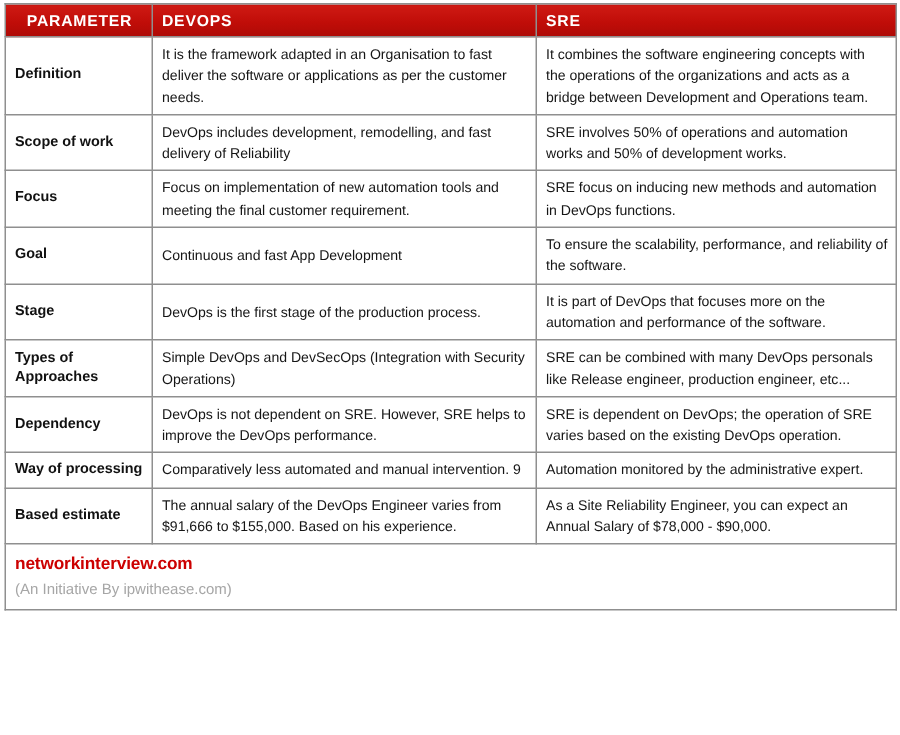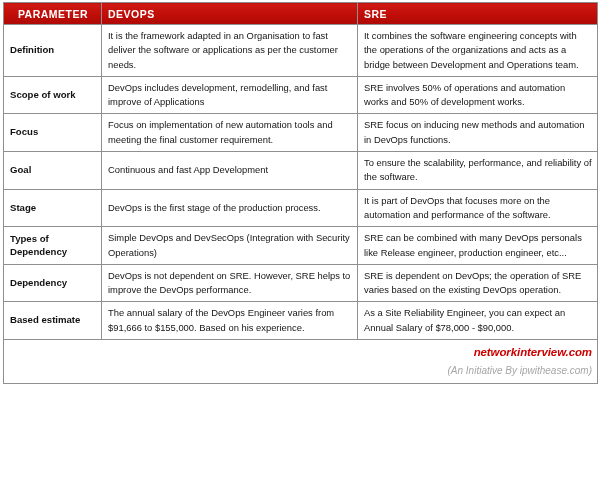--- a/index.html
+++ b/index.html
@@ -106,24 +106,23 @@
     font-weight: 400;
     color: #151515;
     line-height: 1.52;
     text-align: left;
     background: #ffffff;
   }
 
   
   td.footer-cell {
     background: #ffffff;
-    text-align: right;
+    text-align: left;
     padding: 3px 0 5px 0;
     height: 44px;
-    font-style: italic;
   }
   .brand {
     display: block;
     color: #cc0000;
     font-size: 11.5px;
     font-weight: 700;
     line-height: 1.5;
     letter-spacing: -0.1px;
   }
   .brand-sub {
@@ -158,47 +157,52 @@
         </tr>
       </thead>
       <tbody id="tbody">
           <tr>
             <td class="param">Definition</td>
             <td class="val">It is the framework adapted in an Organisation to fast deliver the software or applications as per the customer needs.</td>
             <td class="val">It combines the software engineering concepts with the operations of the organizations and acts as a bridge between Development and Operations team.</td>
           </tr>
           <tr>
             <td class="param">Scope of work</td>
-            <td class="val">DevOps includes development, remodelling, and fast improve of Applications</td>
+            <td class="val">DevOps includes development, remodelling, and fast delivery of Reliability</td>
             <td class="val">SRE involves 50% of operations and automation works and 50% of development works.</td>
           </tr>
           <tr>
             <td class="param">Focus</td>
             <td class="val">Focus on implementation of new automation tools and meeting the final customer requirement.</td>
             <td class="val">SRE focus on inducing new methods and automation in DevOps functions.</td>
           </tr>
           <tr>
             <td class="param">Goal</td>
             <td class="val">Continuous and fast App Development</td>
             <td class="val">To ensure the scalability, performance, and reliability of the software.</td>
           </tr>
           <tr>
             <td class="param">Stage</td>
             <td class="val">DevOps is the first stage of the production process.</td>
             <td class="val">It is part of DevOps that focuses more on the automation and performance of the software.</td>
           </tr>
           <tr>
-            <td class="param">Types of Dependency</td>
+            <td class="param">Types of Approaches</td>
             <td class="val">Simple DevOps and DevSecOps (Integration with Security Operations)</td>
             <td class="val">SRE can be combined with many DevOps personals like Release engineer, production engineer, etc...</td>
           </tr>
           <tr>
             <td class="param">Dependency</td>
             <td class="val">DevOps is not dependent on SRE. However, SRE helps to improve the DevOps performance.</td>
             <td class="val">SRE is dependent on DevOps; the operation of SRE varies based on the existing DevOps operation.</td>
+          </tr>
+          <tr>
+            <td class="param">Way of processing</td>
+            <td class="val">Comparatively less automated and manual intervention. 9</td>
+            <td class="val">Automation monitored by the administrative expert.</td>
           </tr>
           <tr>
             <td class="param">Based estimate</td>
             <td class="val">The annual salary of the DevOps Engineer varies from $91,666 to $155,000.  Based on his experience.</td>
             <td class="val">As a Site Reliability Engineer, you can expect an Annual Salary of $78,000 - $90,000.</td>
           </tr>
         </tbody>
       <tfoot>
         <tr>
           <td class="footer-cell" colspan="3">

